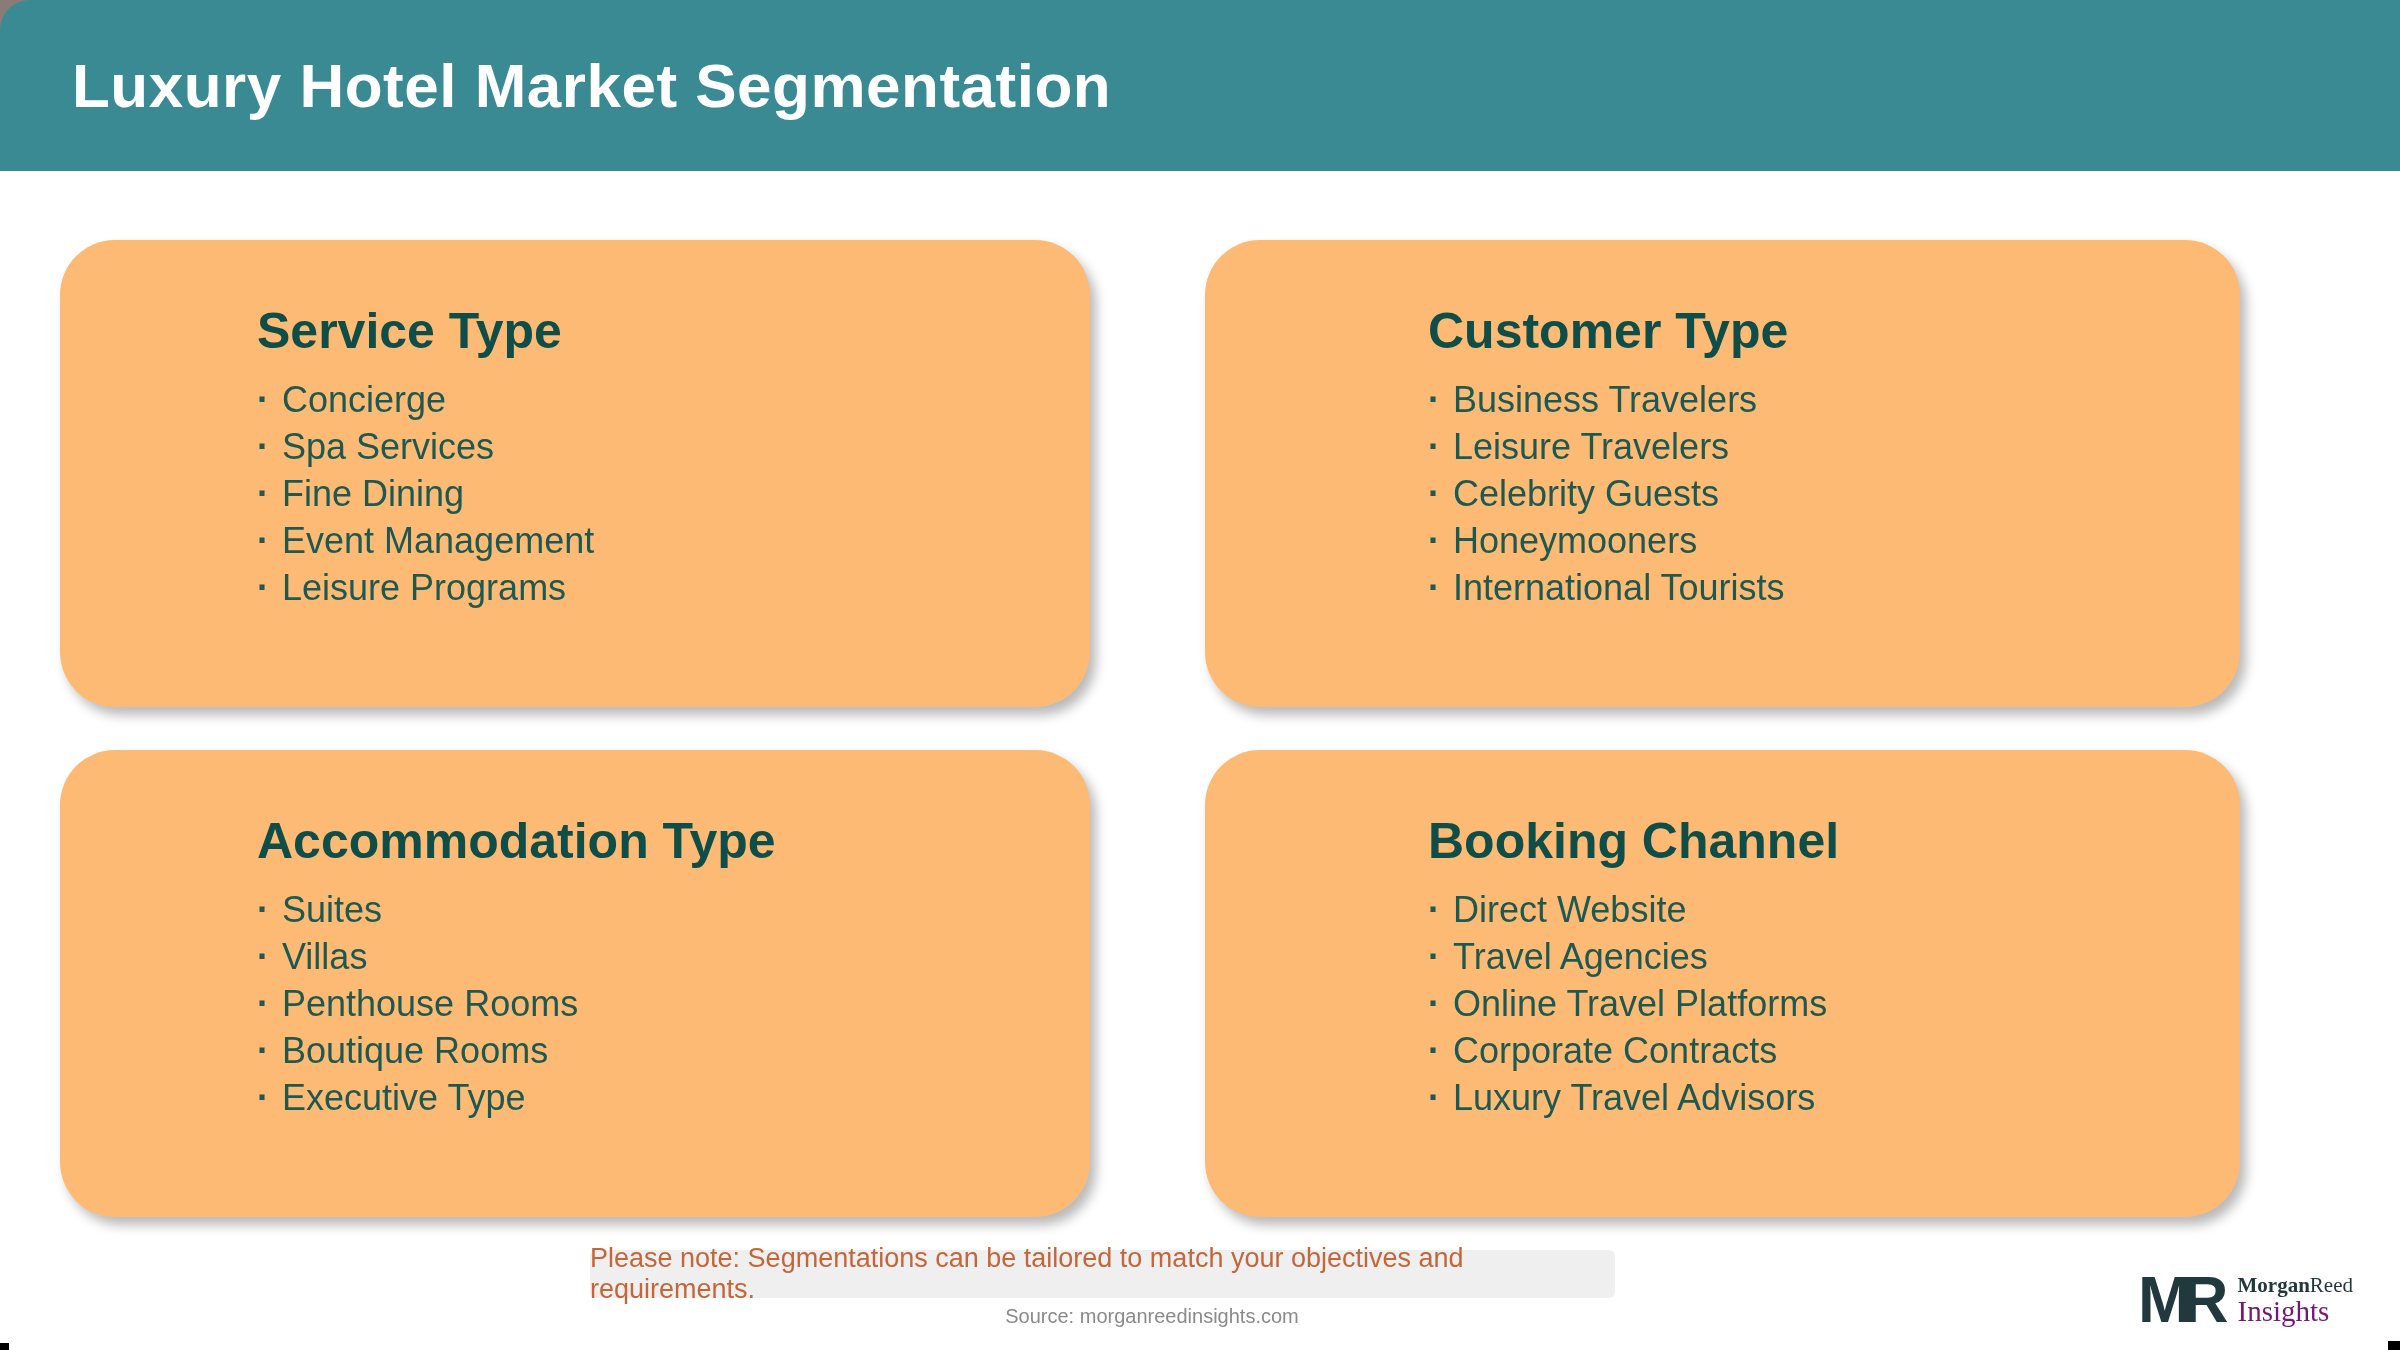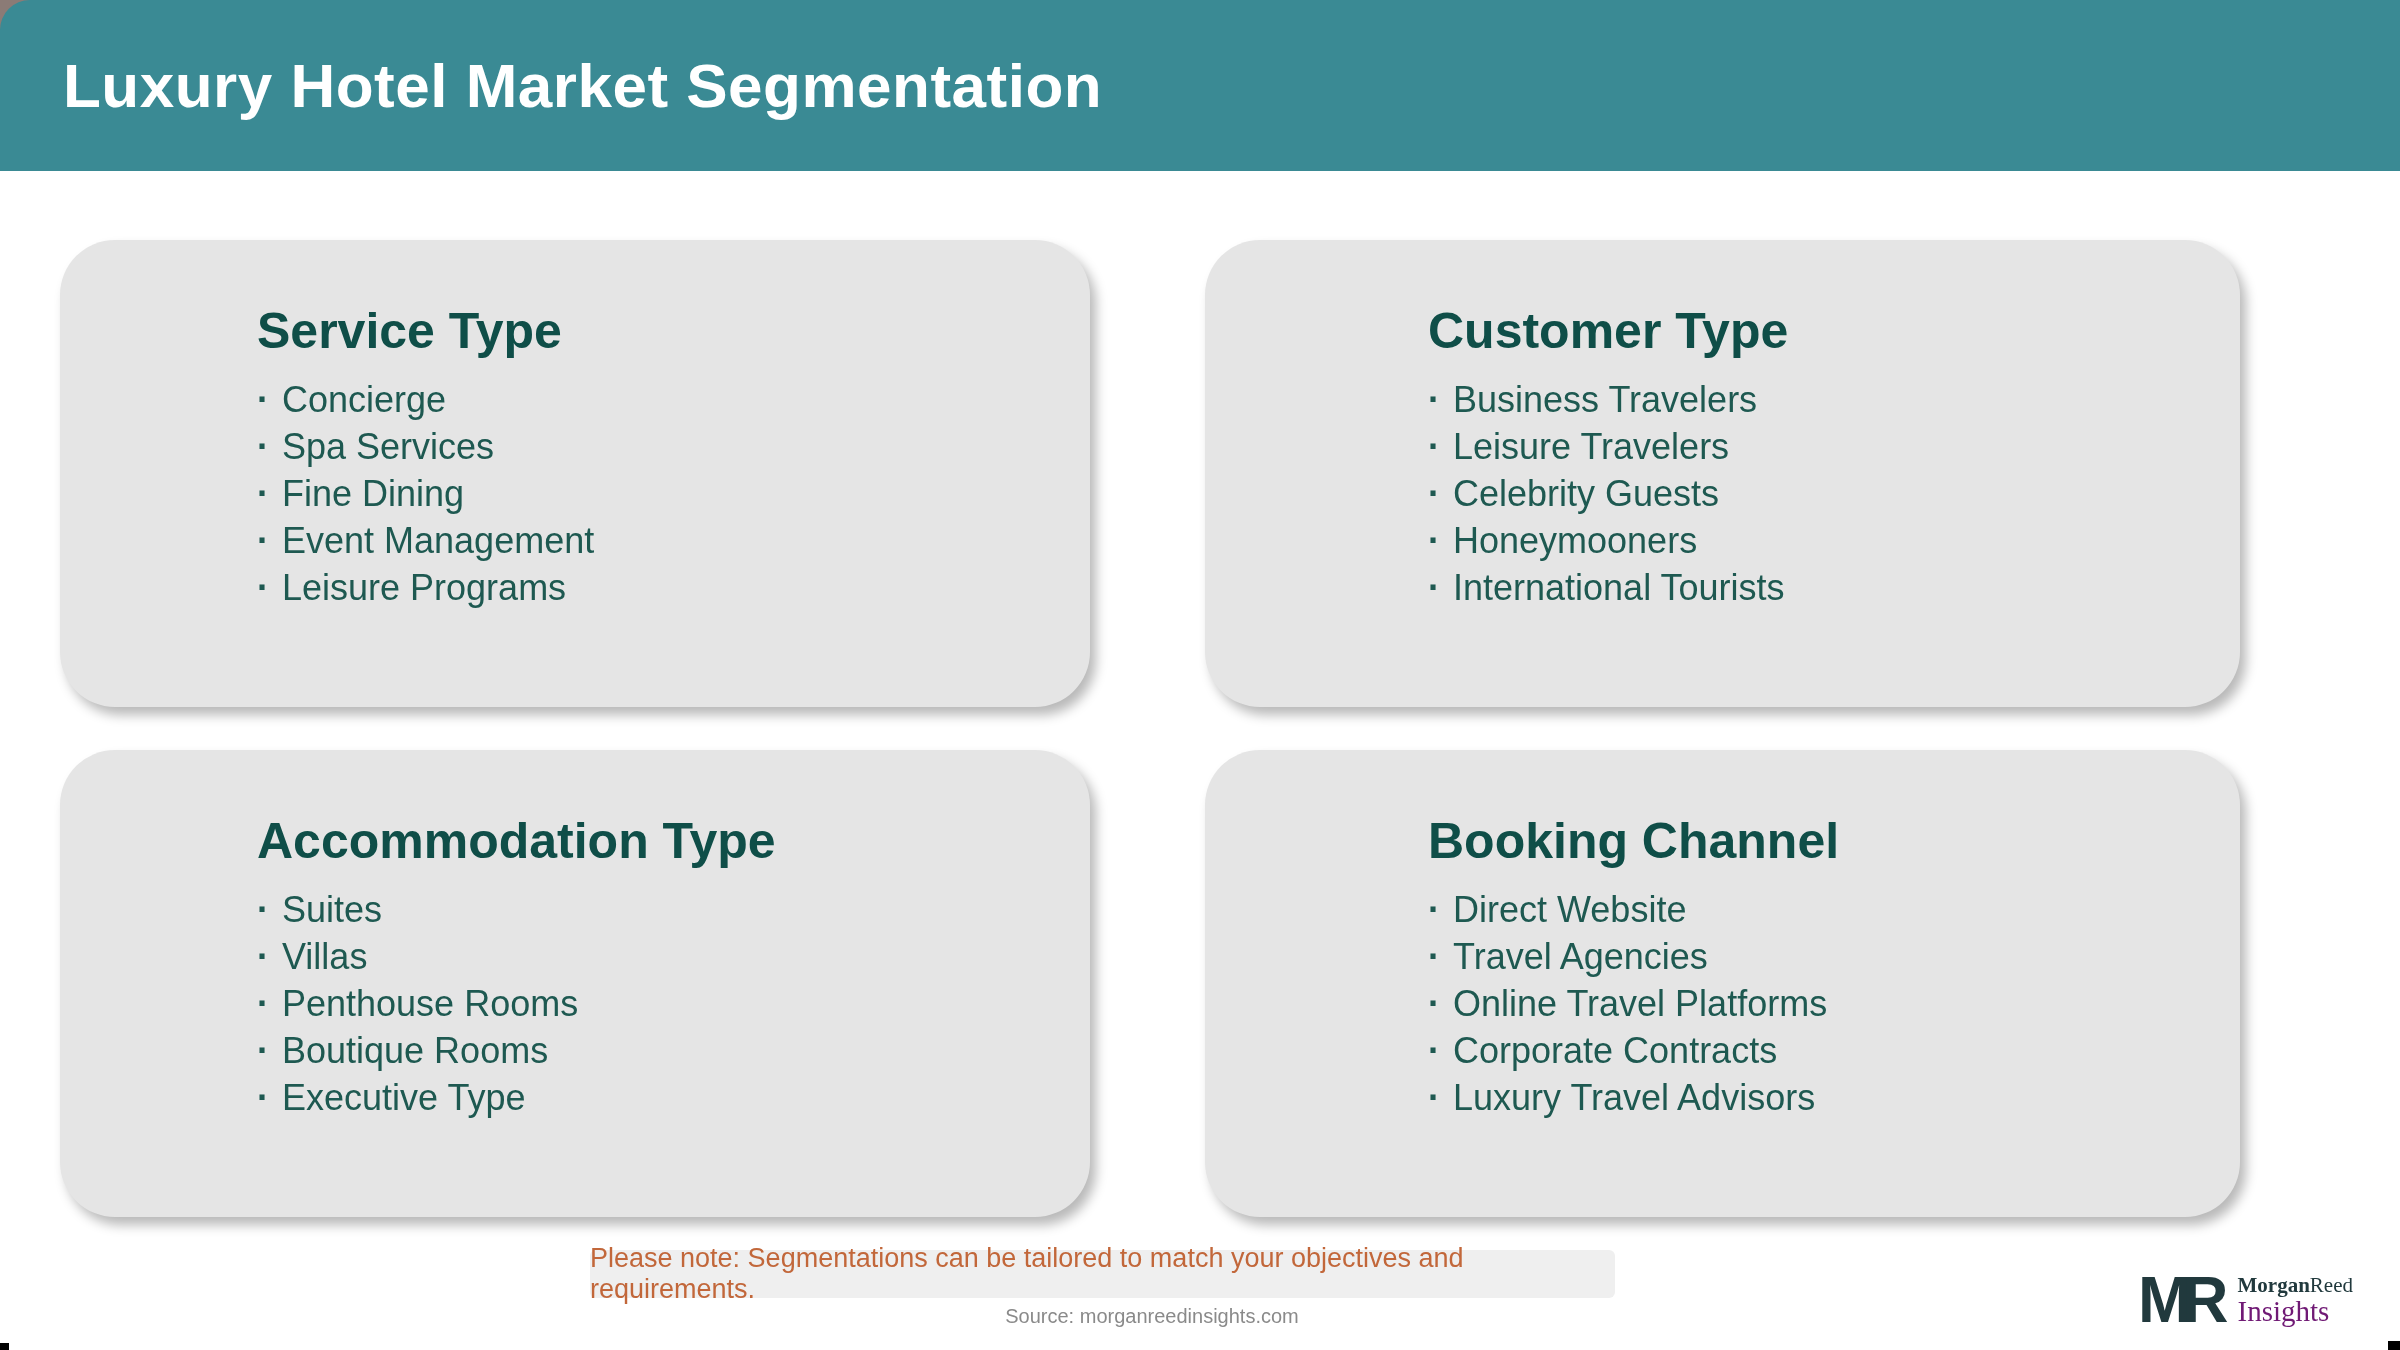--- a/index.html
+++ b/index.html
@@ -27,30 +27,30 @@
     position: absolute;
     left: 0; top: 0;
     width: 2400px; height: 171px;
     background: #3a8a94;
     border-top-left-radius: 30px;
     display: flex;
     align-items: center;
     z-index: 1;
   }
   .title {
-    margin: 7px;
+    margin: 16px;
     padding-left: 56px;
     font-size: 62px;
     font-weight: 700;
     letter-spacing: 0.5px;
     color: #ffffff;
   }
   .card {
     position: absolute;
-    background: #e5e5e5;
+    background: #fdba74;
     border-radius: 55px;
     box-shadow: 6px 8px 12px rgba(0,0,0,0.28);
     z-index: 1;
   }
   .card.pos-tl { left: 60px;   top: 240px; width: 1030px; height: 467px; }
   .card.pos-tr { left: 1205px; top: 240px; width: 1035px; height: 467px; }
   .card.pos-bl { left: 60px;   top: 750px; width: 1030px; height: 467px; }
   .card.pos-br { left: 1205px; top: 750px; width: 1035px; height: 467px; }
   .card-inner { padding: 62px 40px 0 197px; }
   .card.pos-tr .card-inner, .card.pos-br .card-inner { padding-left: 223px; }

